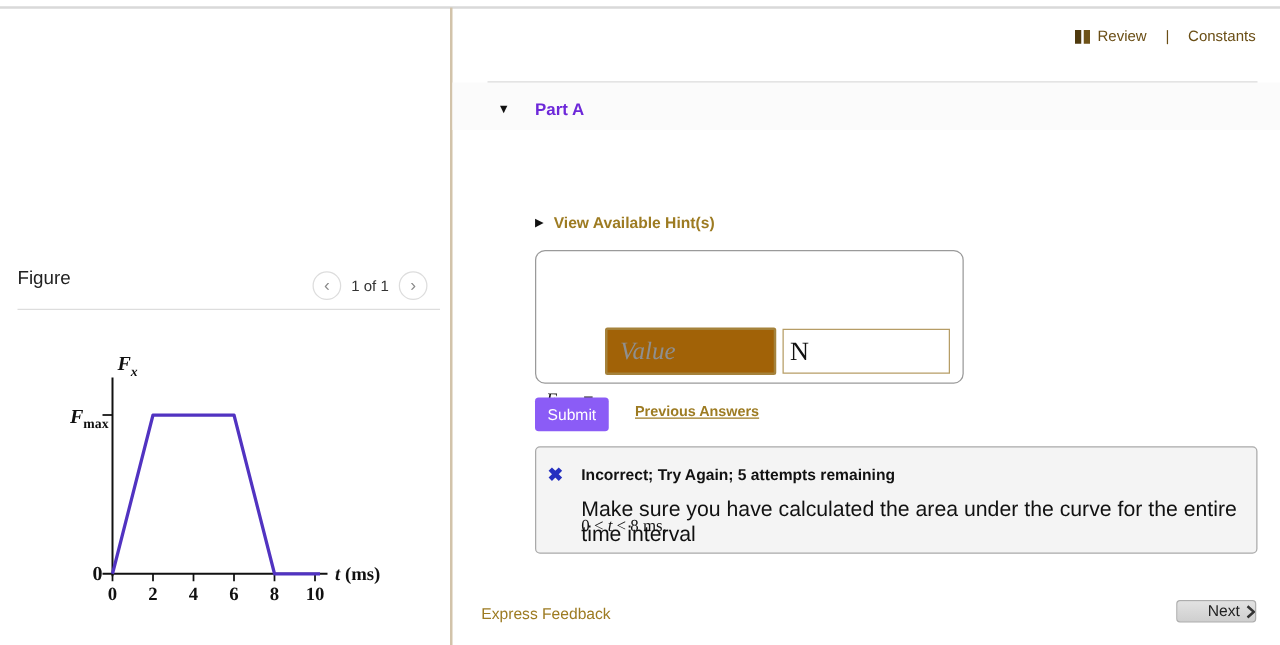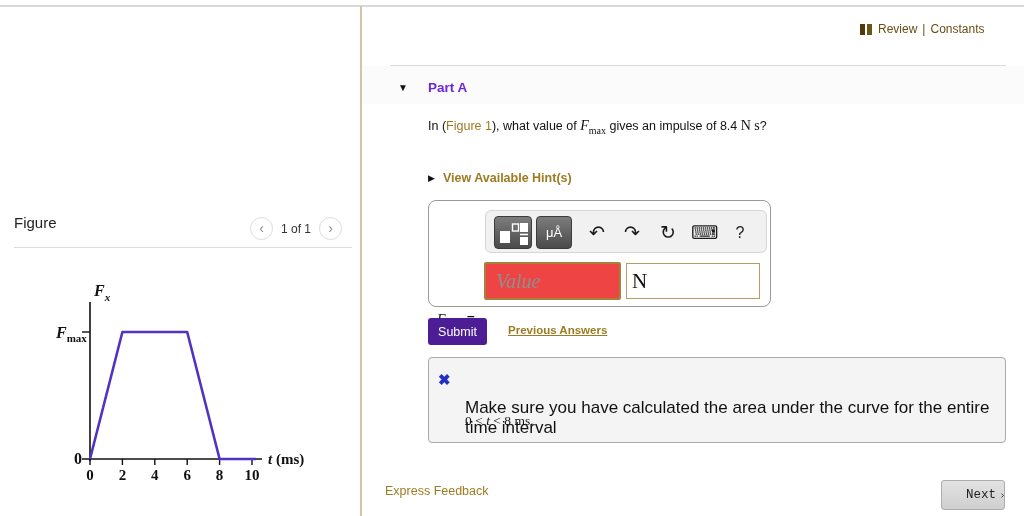--- a/index.html
+++ b/index.html
@@ -8,21 +8,21 @@
   #screen { position:relative; width:1024px; height:516px; background:#fff; overflow:hidden; }
 
   .topline { position:absolute; top:5px; left:0; width:1024px; height:2px; background:#d9d9d9; }
   .vdivider { position:absolute; top:6px; left:360px; width:2px; height:510px; background:#d2c3aa; }
 
   
   .review-bar { position:absolute; top:22px; left:860px; display:flex; align-items:center; gap:6px; }
   .book-icon { display:inline-flex; gap:2px; }
   .book-icon i { display:block; width:5px; height:11px; background:#4f3a0e; }
   .book-icon i:last-child { background:#6e5217; }
-  .review-text { font-size:12px; color:#6a4e15; display:flex; gap:5px; }
+  .review-text { font-size:12px; color:#6a4e15; display:flex; gap:15px; }
 
   
   .figure-title { position:absolute; top:214px; left:14px; font-size:15px; font-weight:normal; color:#222; }
   .pager { position:absolute; top:217px; left:250px; display:flex; align-items:center; gap:8px; }
   .pager-btn { width:23px; height:23px; border:1px solid #ddd; border-radius:50%; background:#fff;
                color:#8a8a8a; font-size:14px; line-height:21px; text-align:center; cursor:pointer; }
   .pager-count { font-size:12px; color:#333; }
   .figure-divider { position:absolute; top:247px; left:14px; width:338px; height:1px; background:#ddd; }
   .graph-wrap { position:absolute; top:272px; left:48px; }
   .graph-wrap svg text { font-family:"Liberation Serif", serif; fill:#111; }
@@ -53,46 +53,46 @@
   .tb-btn { position:absolute; top:5px; height:33px; border-radius:4px;
             background:linear-gradient(#7d7d7d,#4a4a4a); border:1px solid #3c3c3c;
             display:flex; align-items:center; justify-content:center; cursor:pointer; }
   .tb-btn.template { left:8px; width:38px; }
   .tb-btn.units { left:50px; width:36px; color:#fff; font-size:13px; }
   .tb-ico { position:absolute; top:5px; width:26px; height:33px; text-align:center; line-height:33px;
             font-size:19px; color:#1a1a1a; cursor:pointer; }
   .answer-row-label { position:absolute; top:72px; left:8px; font-size:14px; color:#111;margin-top:38px; }
   .value-input { position:absolute; top:61px; left:55px; width:137px; height:38px;
                  border:2px solid #a5823b; border-radius:2px; padding:0 10px;
-                 font-family:"Liberation Serif", serif; font-size:20px; color:#222; background:#ef4444; }
+                 font-family:"Liberation Serif", serif; font-size:20px; color:#222; background:#a16207; }
   .value-input::placeholder { font-style:italic; color:#8f8f8f; }
   .unit-input { position:absolute; top:62px; left:197px; width:134px; height:36px;
                 border:1px solid #b69d66; padding:0 5px;
                 font-family:"Liberation Serif", serif; font-size:21px; color:#111; background:#fff; }
 
   .submit-btn { position:absolute; top:318px; left:428px; width:59px; height:27px;
-                background:#4c1d95; color:#fff; border:none; border-radius:3px;
+                background:#8b5cf6; color:#fff; border:none; border-radius:3px;
                 font-size:12.5px; font-family:"Liberation Sans", sans-serif; cursor:pointer; }
   .prev-answers { position:absolute; top:324px; left:508px; font-size:11.5px; font-weight:bold;
                   color:#9d7b22; text-decoration:underline; cursor:pointer; }
 
   
   .feedback-box { position:absolute; top:357px; left:428px; width:578px; height:86px;
                   background:#f4f4f4; border:1px solid #a9a9a9; border-radius:4px; }
   .fb-x { position:absolute; top:13px; left:9px; color:#2530c0; font-size:15px; font-weight:bold; }
   .fb-title { position:absolute; top:15px; left:36px; font-size:12.5px; font-weight:bold; color:#111; }
   .fb-line1 { position:absolute; top:40px; left:36px; font-size:17px; color:#111; }
   .fb-line2 { position:absolute; top:55px; left:36px; font-family:"Liberation Serif", serif;
               font-size:13.5px; color:#111; }
   .fb-line2 .t-it { font-style:italic; }
 
   .provide-feedback { position:absolute; top:484px; left:385px; font-size:12.5px; color:#9d7b22; cursor:pointer; }
-  .next-btn { position:absolute; top:480px; left:941px; width:64px; height:30px;
+  .next-btn { position:absolute; top:480px; left:941px; width:64px; height:18px;
               background:linear-gradient(#e2e2e2,#cfcfcf); border:1px solid #adadad; border-radius:3px;
-              font-size:12.5px; color:#222; font-family:Liberation Mono, monospace;
+              font-size:12.5px; color:#222; font-family:Liberation Sans, sans-serif;
               display:flex; align-items:center; justify-content:center; gap:5px; cursor:pointer;padding-left:24px; }
 </style>
 </head>
 <body>
 
 <div id="screen">
 
   <div class="topline"></div>
   <div class="vdivider"></div>
 
@@ -148,60 +148,41 @@
       </g>
       <text x="220" y="192" font-size="15" font-weight="bold"><tspan font-style="italic">t</tspan><tspan> (ms)</tspan></text>
     </svg>
   </div>
 
   <div class="parta-band"></div>
   <div class="parta-rule"></div>
   <span class="parta-caret">▼</span>
   <span class="parta-title">Part A</span>
 
-  <div class="question">
-    <span>In (</span><span class="gold-link">Figure 1</span><span>), what value of </span><span class="mathvar">F</span><sub class="mathsub">max</sub><span> gives an impulse of 8.4 </span><span class="mathrm">N s</span><span>?</span>
-  </div>
 
 
   <div class="hint-row">
     <span class="hint-caret">▶</span>
     <span class="hint-label">View Available Hint(s)</span>
   </div>
 
   <div class="answer-box">
-    <div class="eq-toolbar">
-      <div class="tb-btn template">
-        <svg width="30" height="24" viewBox="0 0 30 24">
-          <rect x="2" y="10" width="10" height="12" fill="#fff"></rect>
-          <rect x="14.5" y="3" width="6" height="7" fill="none" stroke="#fff" stroke-width="1.4"></rect>
-          <rect x="22" y="2" width="8" height="9" fill="#fff"></rect>
-          <line x1="22" y1="13.5" x2="30" y2="13.5" stroke="#fff" stroke-width="1.6"></line>
-          <rect x="22" y="16" width="8" height="8" fill="#fff"></rect>
-        </svg>
-      </div>
-      <div class="tb-btn units">μÅ</div>
-      <span class="tb-ico" style="left:98px">↶</span>
-      <span class="tb-ico" style="left:133px">↷</span>
-      <span class="tb-ico" style="left:169px">↻</span>
-      <span class="tb-ico" style="left:205px">⌨</span>
-      <span class="tb-ico" style="left:241px; font-size:16px">?</span>
-    </div>
     <div class="answer-row-label">
       <span class="mathvar">F</span><sub class="mathsub">max</sub><span> = </span>
     </div>
     <input class="value-input" type="text" placeholder="Value" style="">
     <input class="unit-input" type="text" value="N" style="">
   </div>
 
   <button class="submit-btn">Submit</button>
   <span class="prev-answers">Previous Answers</span>
 
   <div class="feedback-box">
     <span class="fb-x">✖</span>
+    <div class="fb-title">Incorrect; Try Again; 5 attempts remaining</div>
     <div class="fb-line1">Make sure you have calculated the area under the curve for the entire time interval</div>
     <div class="fb-line2">
       <span>0 &lt; </span><span class="t-it">t</span><span> &lt; 8 ms.</span>
     </div>
   </div>
 
   <span class="provide-feedback">Express Feedback</span>
   <div class="next-btn">
     <span>Next</span>
     <svg width="7" height="11" viewBox="0 0 7 11">

